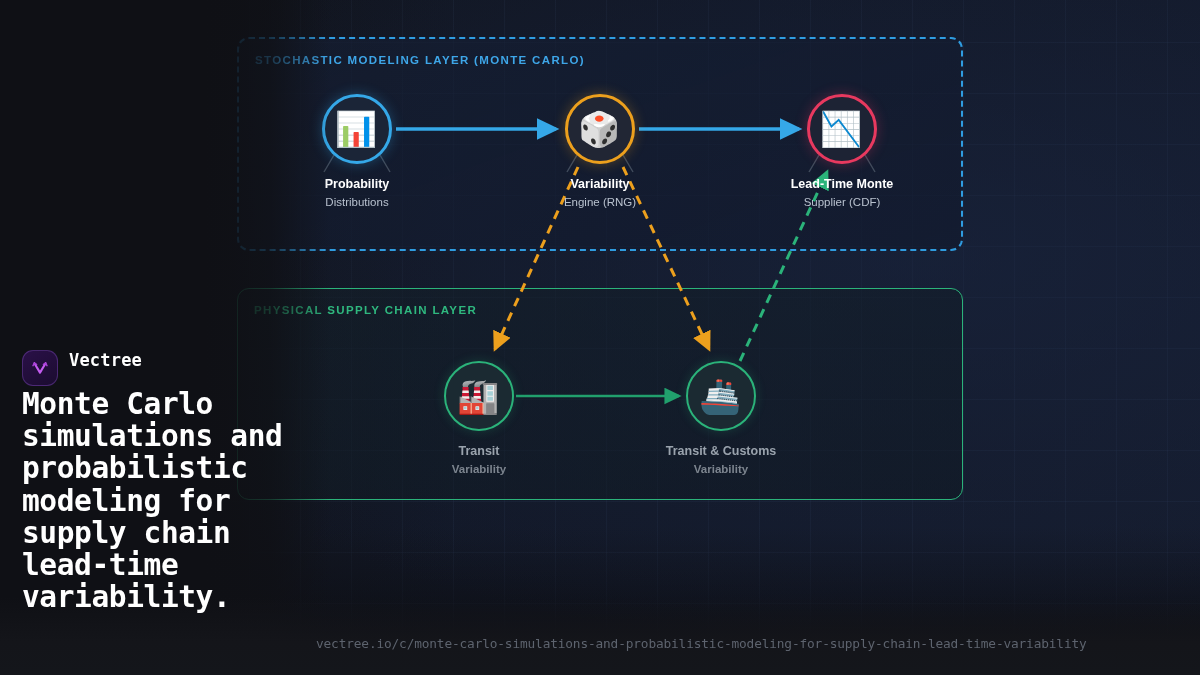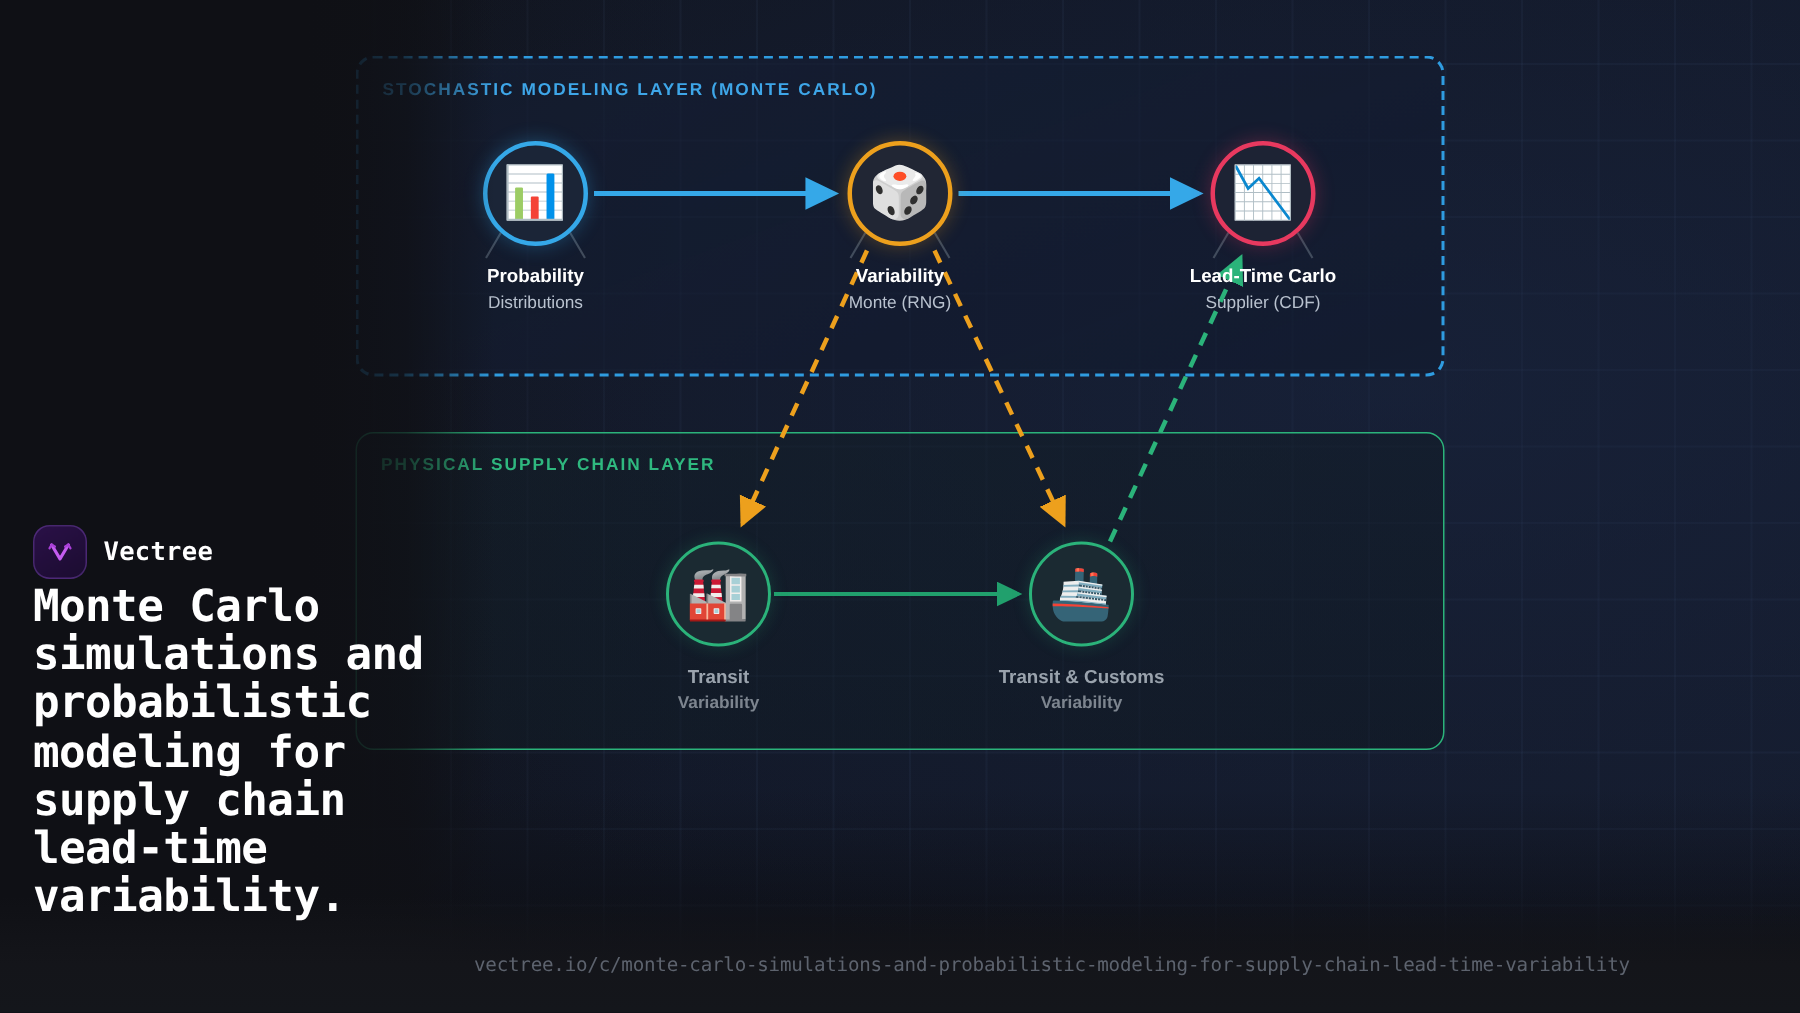--- a/index.html
+++ b/index.html
@@ -139,21 +139,20 @@
   #node-simulation  { left: 600px; top: 94px; }
   #node-leadtime    { left: 842px; top: 94px; }
   #node-supplier    { left: 479px; top: 361px; }
   #node-transit     { left: 721px; top: 361px; }
 
   
   #brand {
     position: absolute;
     left: 22px; top: 350px;
     display: flex;
-    align-items: center;
     gap: 11px;
   }
   #brand-logo {
     width: 34px; height: 34px;
     border-radius: 11px;
     background: linear-gradient(150deg, #2a1047 0%, #1b0c30 100%);
     border: 1px solid rgba(150,90,220,0.34);
     display: flex;
     align-items: center;
     justify-content: center;
@@ -243,26 +242,26 @@
 
   <div class="node n-blue bright" id="node-probability">
     <div class="ring">📊</div>
     <div class="label">Probability</div>
     <div class="sub">Distributions</div>
   </div>
 
   <div class="node n-amber bright" id="node-simulation">
     <div class="ring">🎲</div>
     <div class="label">Variability</div>
-    <div class="sub">Monte (RNG)</div>
+    <div class="sub">Engine (RNG)</div>
   </div>
 
   <div class="node n-pink bright" id="node-leadtime">
     <div class="ring">📉</div>
-    <div class="label">Lead-Time Carlo</div>
+    <div class="label">Lead-Time Monte</div>
     <div class="sub">Supplier (CDF)</div>
   </div>
 
   <div class="node n-green dim" id="node-supplier">
     <div class="ring">🏭</div>
     <div class="label">Transit</div>
     <div class="sub">Variability</div>
   </div>
 
   <div class="node n-green dim" id="node-transit">

